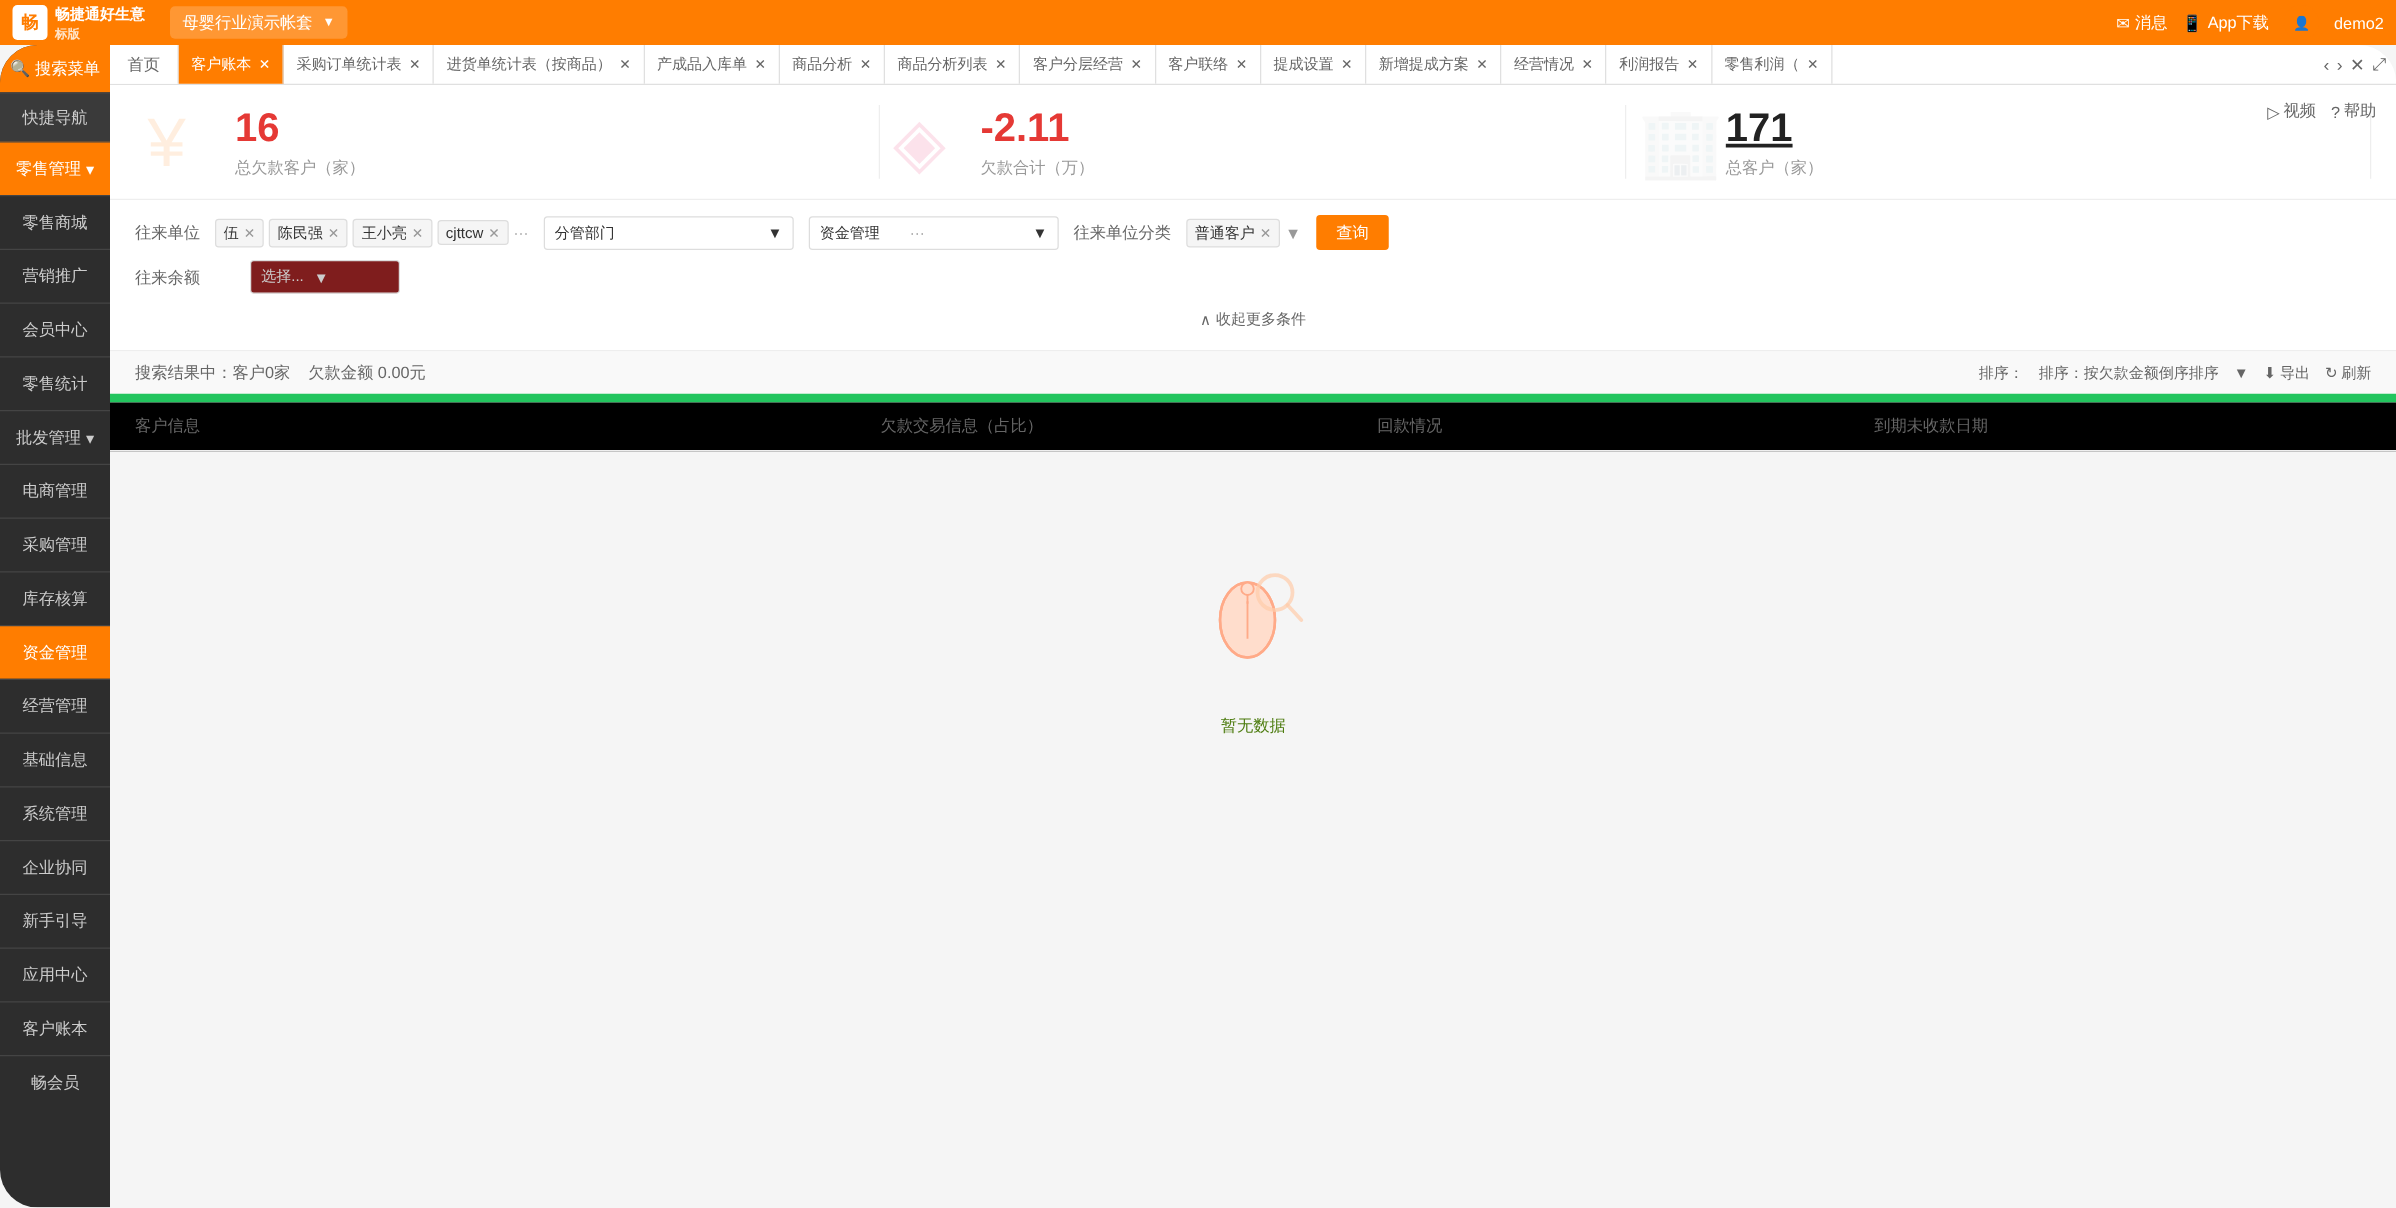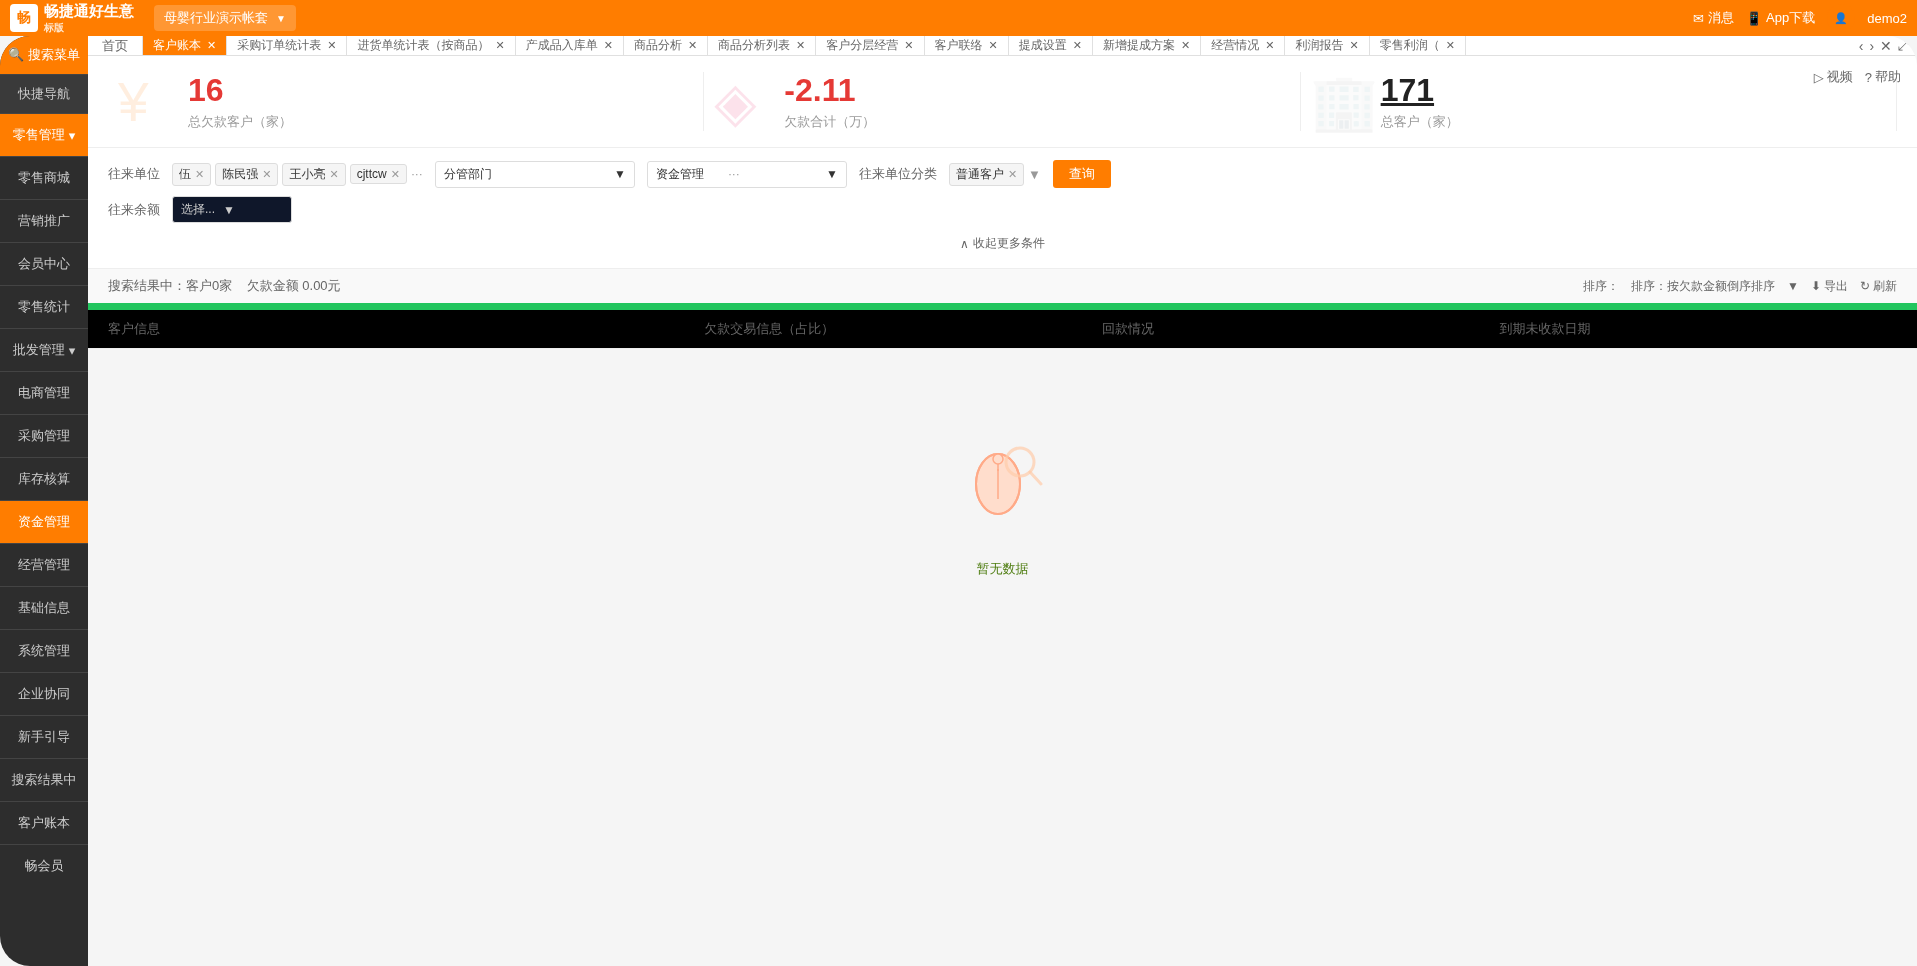--- a/index.html
+++ b/index.html
@@ -15,21 +15,21 @@
     .sidebar-search { background: #ff7d00; color: #fff; padding: 10px 0; text-align: center; font-size: 13px; cursor: pointer; }
     .sidebar-nav { background: #3a3a3a; color: #ccc; padding: 10px 0; text-align: center; font-size: 13px; cursor: pointer; border-top: 1px solid #444; }
     .sidebar-item { color: #ccc; padding: 12px 0; text-align: center; font-size: 13px; cursor: pointer; border-top: 1px solid #444; }
     .sidebar-item.active { background: #ff7d00; color: #fff; }
     .sidebar-item-with-arrow { display: flex; align-items: center; justify-content: center; gap: 4px; }
 
     
     .content-area { flex: 1; display: flex; flex-direction: column; overflow: hidden; }
 
     
-    .tab-bar { background: #fff; display: flex; align-items: center; border-bottom: 1px solid #e0e0e0; flex-shrink: 0; height: 20px; overflow: hidden; }
+    .tab-bar { background: #fff; display: flex; align-items: center; border-bottom: 1px solid #e0e0e0; flex-shrink: 0; height: 32px; overflow: hidden; }
     .tab-item { display: flex; align-items: center; padding: 0 10px; height: 36px; border-right: 1px solid #e0e0e0; font-size: 12px; white-space: nowrap; cursor: pointer; color: #666; gap: 4px; }
     .tab-item.active { background: #ff7d00; color: #fff; }
     .tab-item .tab-close { cursor: pointer; margin-left: 2px; font-size: 11px; }
     .tab-controls { display: flex; align-items: center; margin-left: auto; gap: 2px; padding: 0 6px; }
     .tab-ctrl-btn { cursor: pointer; color: #666; font-size: 14px; padding: 2px; }
 
     
     .main-content { flex: 1; overflow-y: auto; padding: 0; background: #f5f5f5; }
 
     
@@ -46,21 +46,21 @@
     
     .filter-area { background: #fff; padding: 12px 20px; border-bottom: 1px solid #eee; }
     .filter-row { display: flex; align-items: center; gap: 12px; margin-bottom: 8px; flex-wrap: wrap; }
     .filter-label { color: #666; font-size: 13px; white-space: nowrap; }
     .filter-tags { display: flex; align-items: center; gap: 4px; flex-wrap: wrap; }
     .filter-tag { background: #f5f5f5; border: 1px solid #ddd; border-radius: 3px; padding: 2px 6px; font-size: 12px; display: flex; align-items: center; gap: 4px; }
     .filter-tag .tag-close { cursor: pointer; color: #999; font-size: 11px; }
     .filter-more { color: #999; cursor: pointer; font-size: 12px; }
     .filter-select { border: 1px solid #ddd; border-radius: 3px; padding: 4px 8px; font-size: 12px; color: #333; background: #fff; cursor: pointer; display: flex; align-items: center; gap: 20px; min-width: 120px; }
     .filter-select-wide { min-width: 200px; }
-    .filter-input { border: 1px solid #ddd; border-radius: 3px; padding: 4px 8px; font-size: 12px; color: #999; background: #0f172a; display: flex; align-items: center; gap: 8px; min-width: 120px; }
+    .filter-input { border: 1px solid #ddd; border-radius: 3px; padding: 4px 8px; font-size: 12px; color: #999; background: #7f1d1d; display: flex; align-items: center; gap: 8px; min-width: 120px; margin-left: 28px; }
     .query-btn { background: #ff7d00; color: #fff; border: none; border-radius: 3px; padding: 5px 16px; font-size: 13px; cursor: pointer; }
     .collapse-btn { color: #666; font-size: 12px; cursor: pointer; display: flex; align-items: center; gap: 4px; justify-content: center; padding: 4px 0; }
 
     
     .result-info { background: #f9f9f9; border-bottom: 7px solid #22c55e; padding: 8px 20px; display: flex; align-items: center; justify-content: space-between; }
     .result-text { font-size: 13px; color: #666; }
     .result-actions { display: flex; align-items: center; gap: 12px; font-size: 12px; color: #666; }
     .result-action { cursor: pointer; display: flex; align-items: center; gap: 3px; }
     .sort-label { color: #666; }
     .table-header { display: flex; background: #000000; border-bottom: 1px solid #eee; padding: 10px 20px; }
@@ -86,21 +86,21 @@
   </style>
 </head>
 <body>
 
 <div class="app-wrapper">
 
   <div class="top-bar">
     <div class="logo-area">
       <div class="logo-icon">畅</div>
       <div>
-        <div style="font-size:15px;font-weight:bold;">畅捷通好生意</div>
+        <div style="font-size:12px;font-weight:bold;">畅捷通好生意</div>
         <div style="font-size:10px;opacity:0.8;">标版</div>
       </div>
     </div>
     <div style="width:20px;"></div>
     <div class="top-selector">
       <span>母婴行业演示帐套</span>
       <span class="chevron">▼</span>
     </div>
     <div class="top-actions" style="margin-left:auto;">
       <div class="top-action">
@@ -175,21 +175,21 @@
       <div class="sidebar-item">
         <span>系统管理</span>
       </div>
       <div class="sidebar-item">
         <span>企业协同</span>
       </div>
       <div class="sidebar-item">
         <span>新手引导</span>
       </div>
       <div class="sidebar-item">
-        <span>搜索结果中</span>
+        <span>应用中心</span>
       </div>
       <div class="sidebar-item">
         <span>客户账本</span>
       </div>
       <div class="sidebar-item">
         <span>畅会员</span>
       </div>
     </div>
 
     <div class="content-area">

